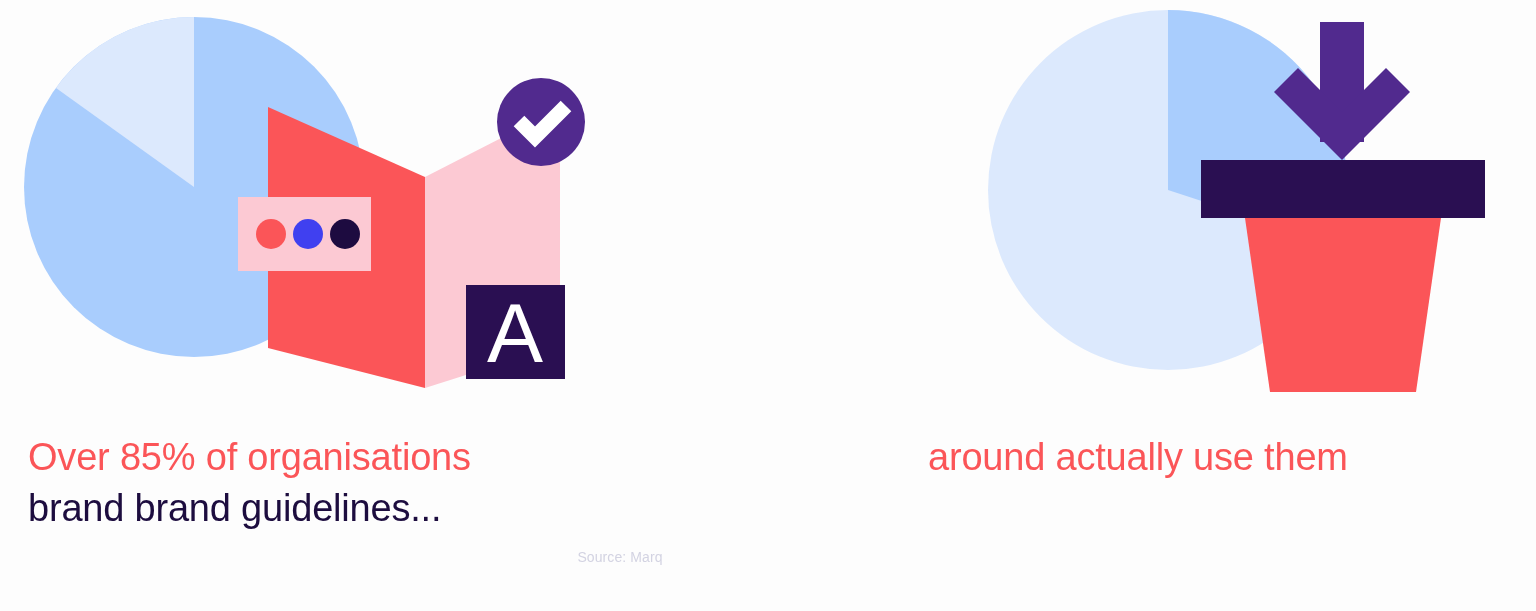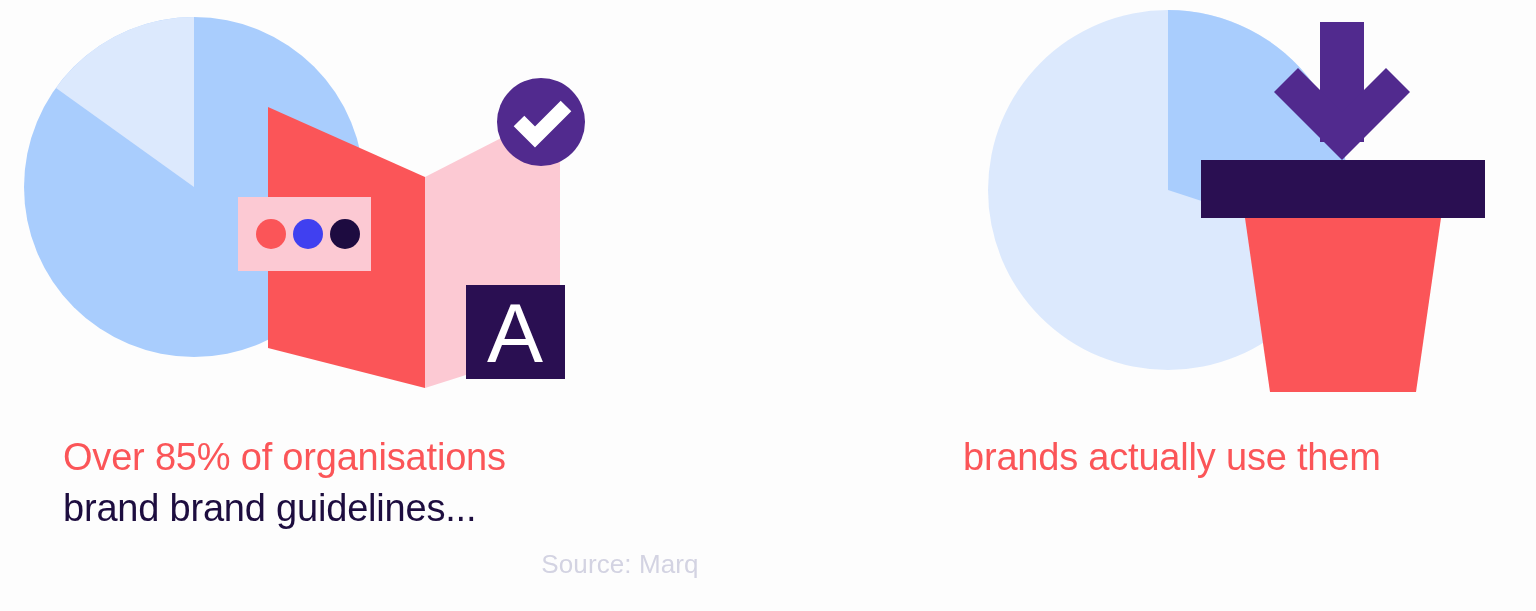--- a/index.html
+++ b/index.html
@@ -38,21 +38,20 @@
   #illustration-right { width: 600px; height: 420px; left: 170px; }
 
   
   .caption {
     position: absolute;
     font-size: 38px;
     line-height: 1.33;
     font-weight: 500;
     letter-spacing: -0.2px;
     white-space: nowrap;
-    margin-left: 35px;
   }
   #caption-left {
     left: 28px;
     top: 432px;
     text-align: left;
   }
   #caption-right {
     left: 160px;
     top: 432px;
     text-align: left;
@@ -60,21 +59,21 @@
   .tx-red  { color: #fb5558; }
   .tx-navy { color: #1d0d3f; }
 
   
   #source-note {
     position: absolute;
     left: 0;
     top: 549px;
     width: 1240px;
     text-align: center;
-    font-size: 26px;
+    font-size: 14px;
     font-weight: 400;
     color: #d3d3e2;
     letter-spacing: 0.1px;
   }
 </style>
 </head>
 <body>
 
 <div id="stage">
 
@@ -135,20 +134,20 @@
       <rect x="263" y="160" width="284" height="58" fill="#2a0f52"></rect>
 
       <g>
         <rect x="382" y="22" width="44" height="120" fill="#512a8e"></rect>
         <polygon points="404,160 336,92 360,68 404,112 448,68 472,92" fill="#512a8e"></polygon>
       </g>
     </svg>
 
     <div class="caption" id="caption-right">
       <div>
-        <span class="tx-red">brands actually use them</span>
+        <span class="tx-red">around actually use them</span>
       </div>
     </div>
   </div>
 
   <div id="source-note">Source: Marq</div>
 
 </div>
 
 </body></html>

